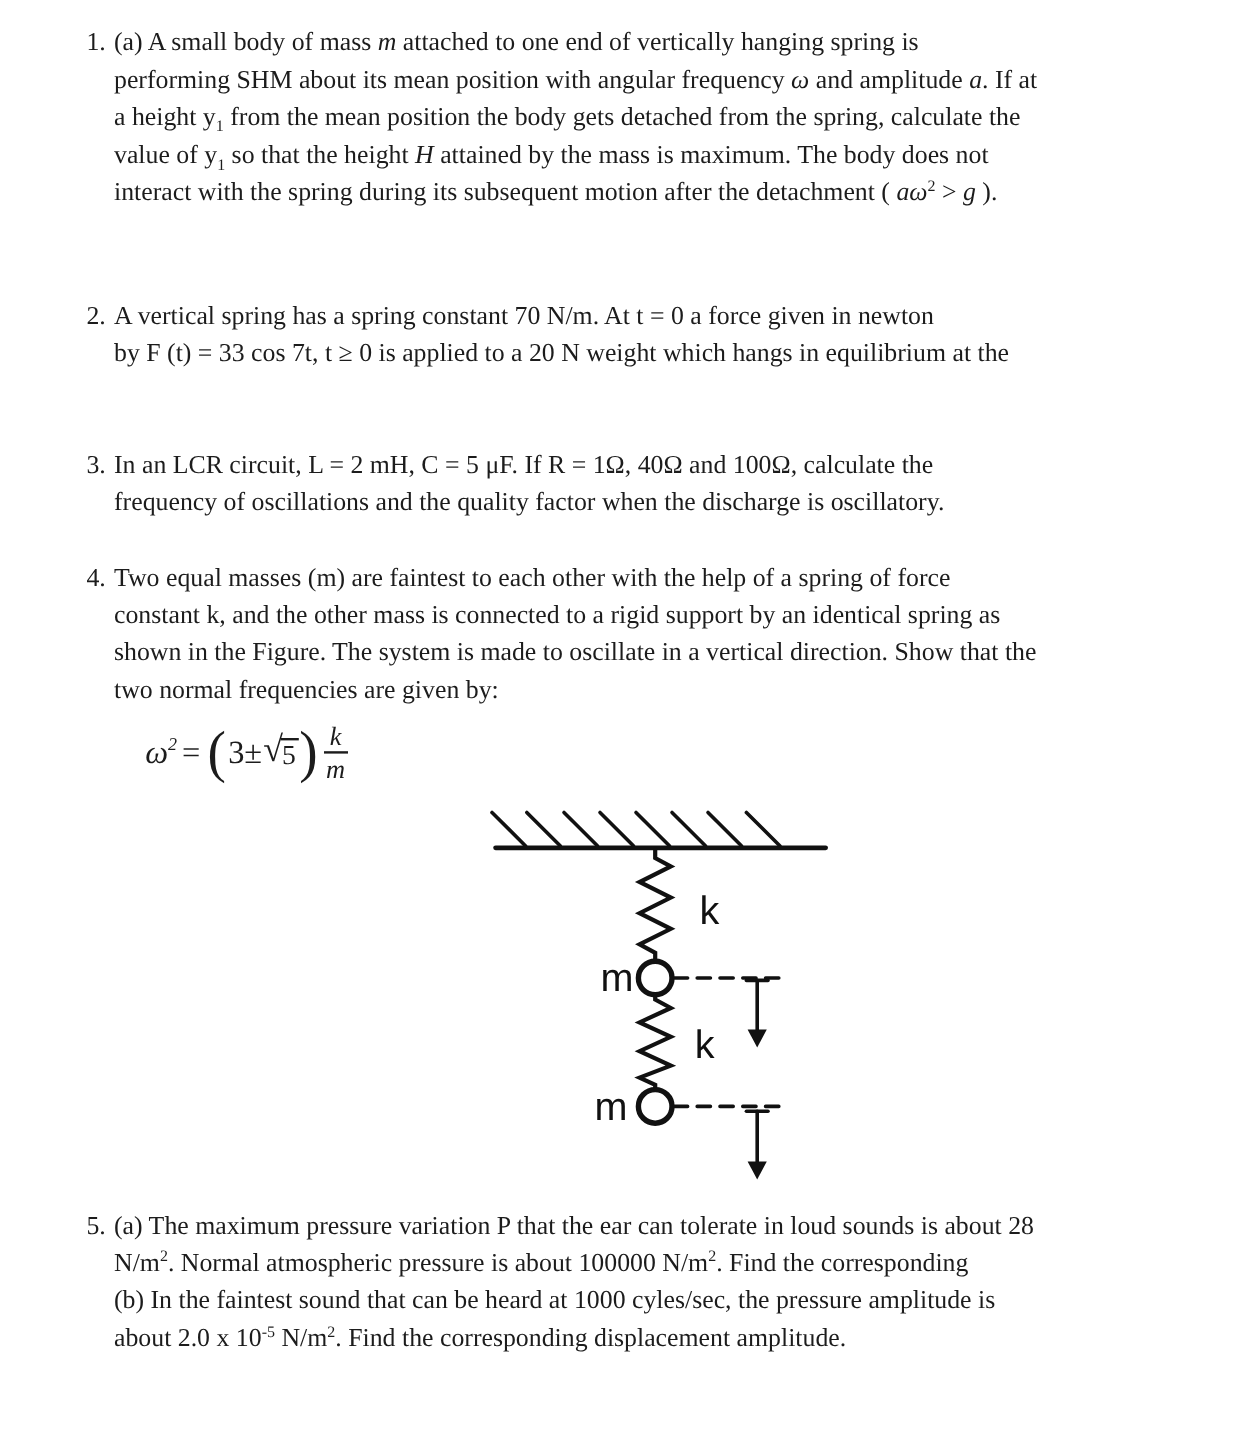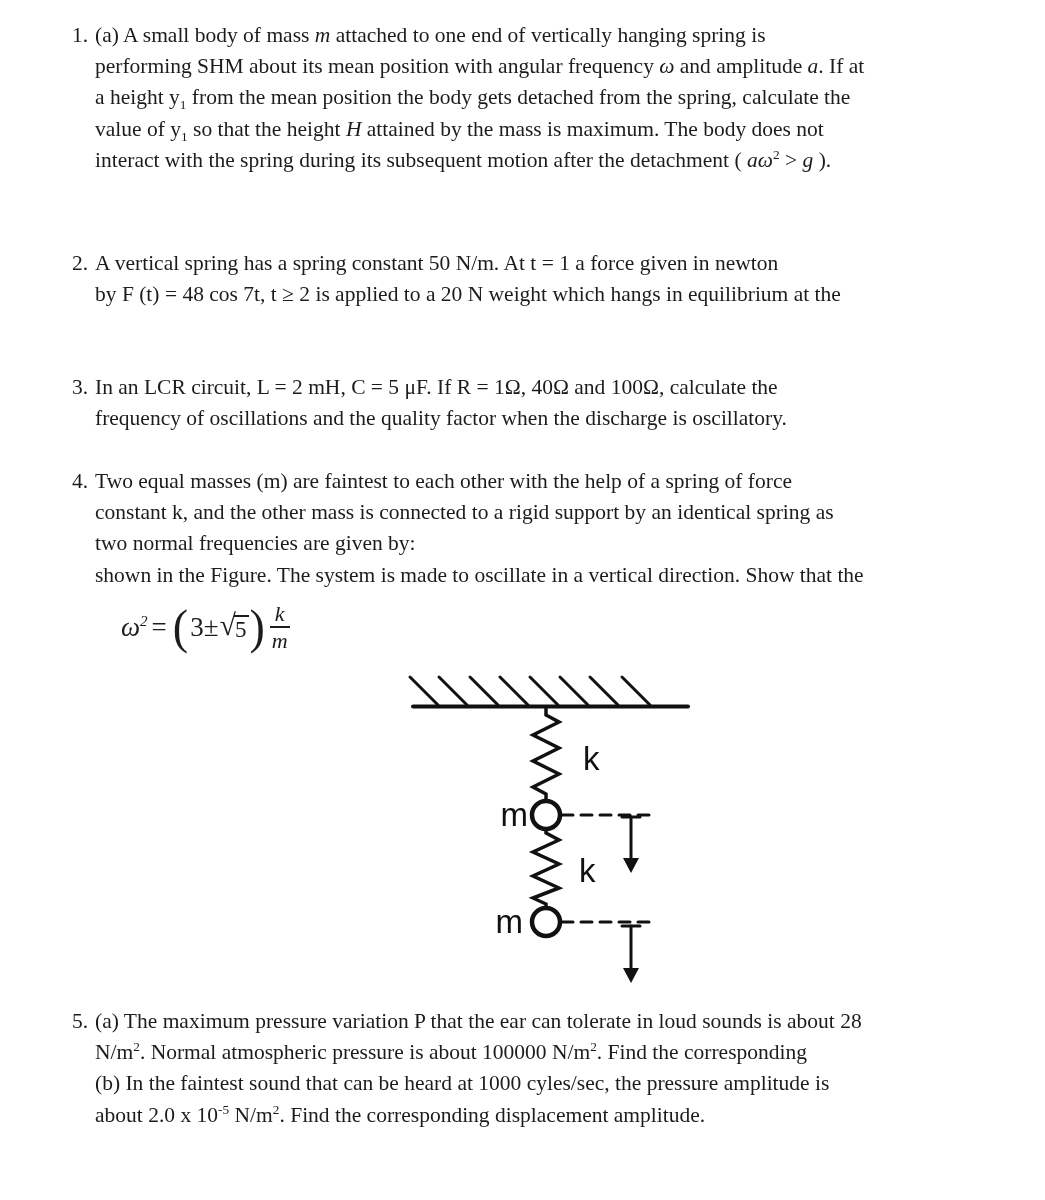--- a/index.html
+++ b/index.html
@@ -66,40 +66,40 @@
       <div class="line">performing SHM about its mean position with angular frequency <i>ω</i> and amplitude <i>a</i>. If at</div>
       <div class="line">a height y<sub>1</sub> from the mean position the body gets detached from the spring, calculate the</div>
       <div class="line">value of y<sub>1</sub> so that the height <i>H</i> attained by the mass is maximum. The body does not</div>
       <div class="line">interact with the spring during its subsequent motion after the detachment ( <i>aω</i><sup>2</sup> &gt; <i>g</i> ).</div>
     </div>
   </section>
 
   <section class="problem p2">
     <span class="pnum">2.</span>
     <div class="plines">
-      <div class="line">A vertical spring has a spring constant 50 N/m. At t = 1 a force given in newton</div>
-      <div class="line">by F (t) = 48 cos 7t, t ≥ 2 is applied to a 20 N weight which hangs in equilibrium at the</div>
+      <div class="line">A vertical spring has a spring constant 70 N/m. At t = 0 a force given in newton</div>
+      <div class="line">by F (t) = 33 cos 7t, t ≥ 0 is applied to a 20 N weight which hangs in equilibrium at the</div>
     </div>
   </section>
 
   <section class="problem p3">
     <span class="pnum">3.</span>
     <div class="plines">
       <div class="line">In an LCR circuit, L = 2 mH, C = 5 μF. If R = 1Ω, 40Ω and 100Ω, calculate the</div>
       <div class="line">frequency of oscillations and the quality factor when the discharge is oscillatory.</div>
     </div>
   </section>
 
   <section class="problem p4">
     <span class="pnum">4.</span>
     <div class="plines">
       <div class="line">Two equal masses (m) are faintest to each other with the help of a spring of force</div>
       <div class="line">constant k, and the other mass is connected to a rigid support by an identical spring as</div>
+      <div class="line">shown in the Figure. The system is made to oscillate in a vertical direction. Show that the</div>
       <div class="line">two normal frequencies are given by:</div>
-      <div class="line">shown in the Figure. The system is made to oscillate in a vertical direction. Show that the</div>
     </div>
   </section>
 
   <div class="formula">
     <span class="f-lhs">
         <span>ω</span>
         <span class="f-sup">2</span>
       </span>
     <span class="f-eq">=</span>
     <span class="f-paren">(</span>

